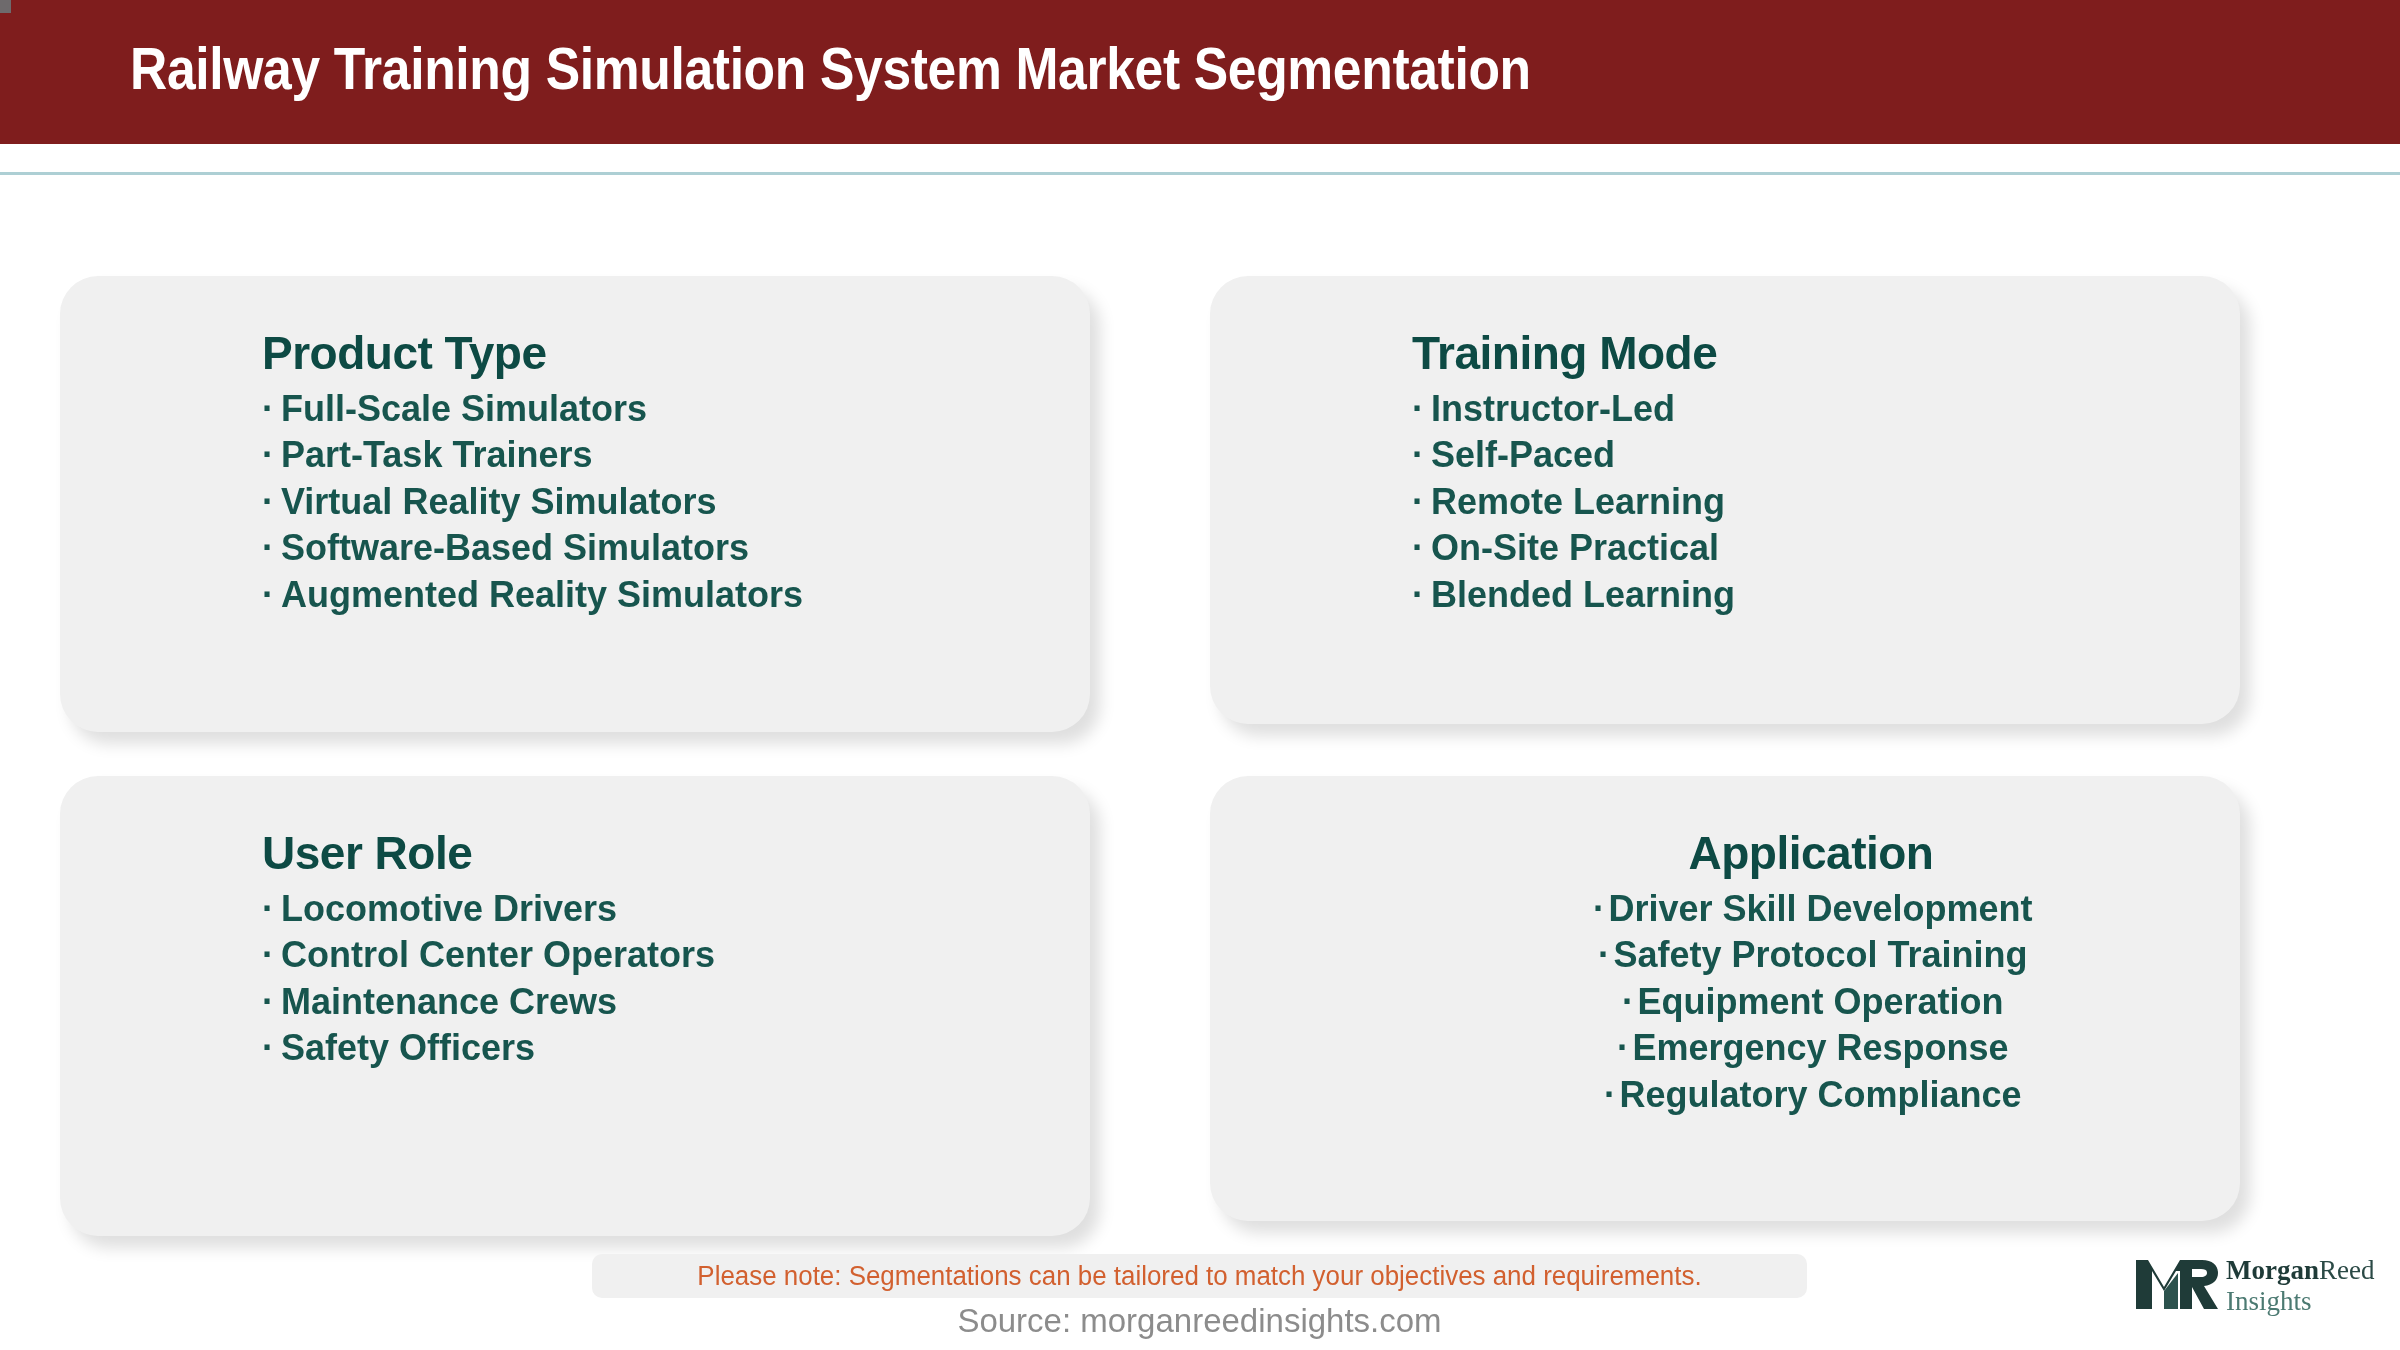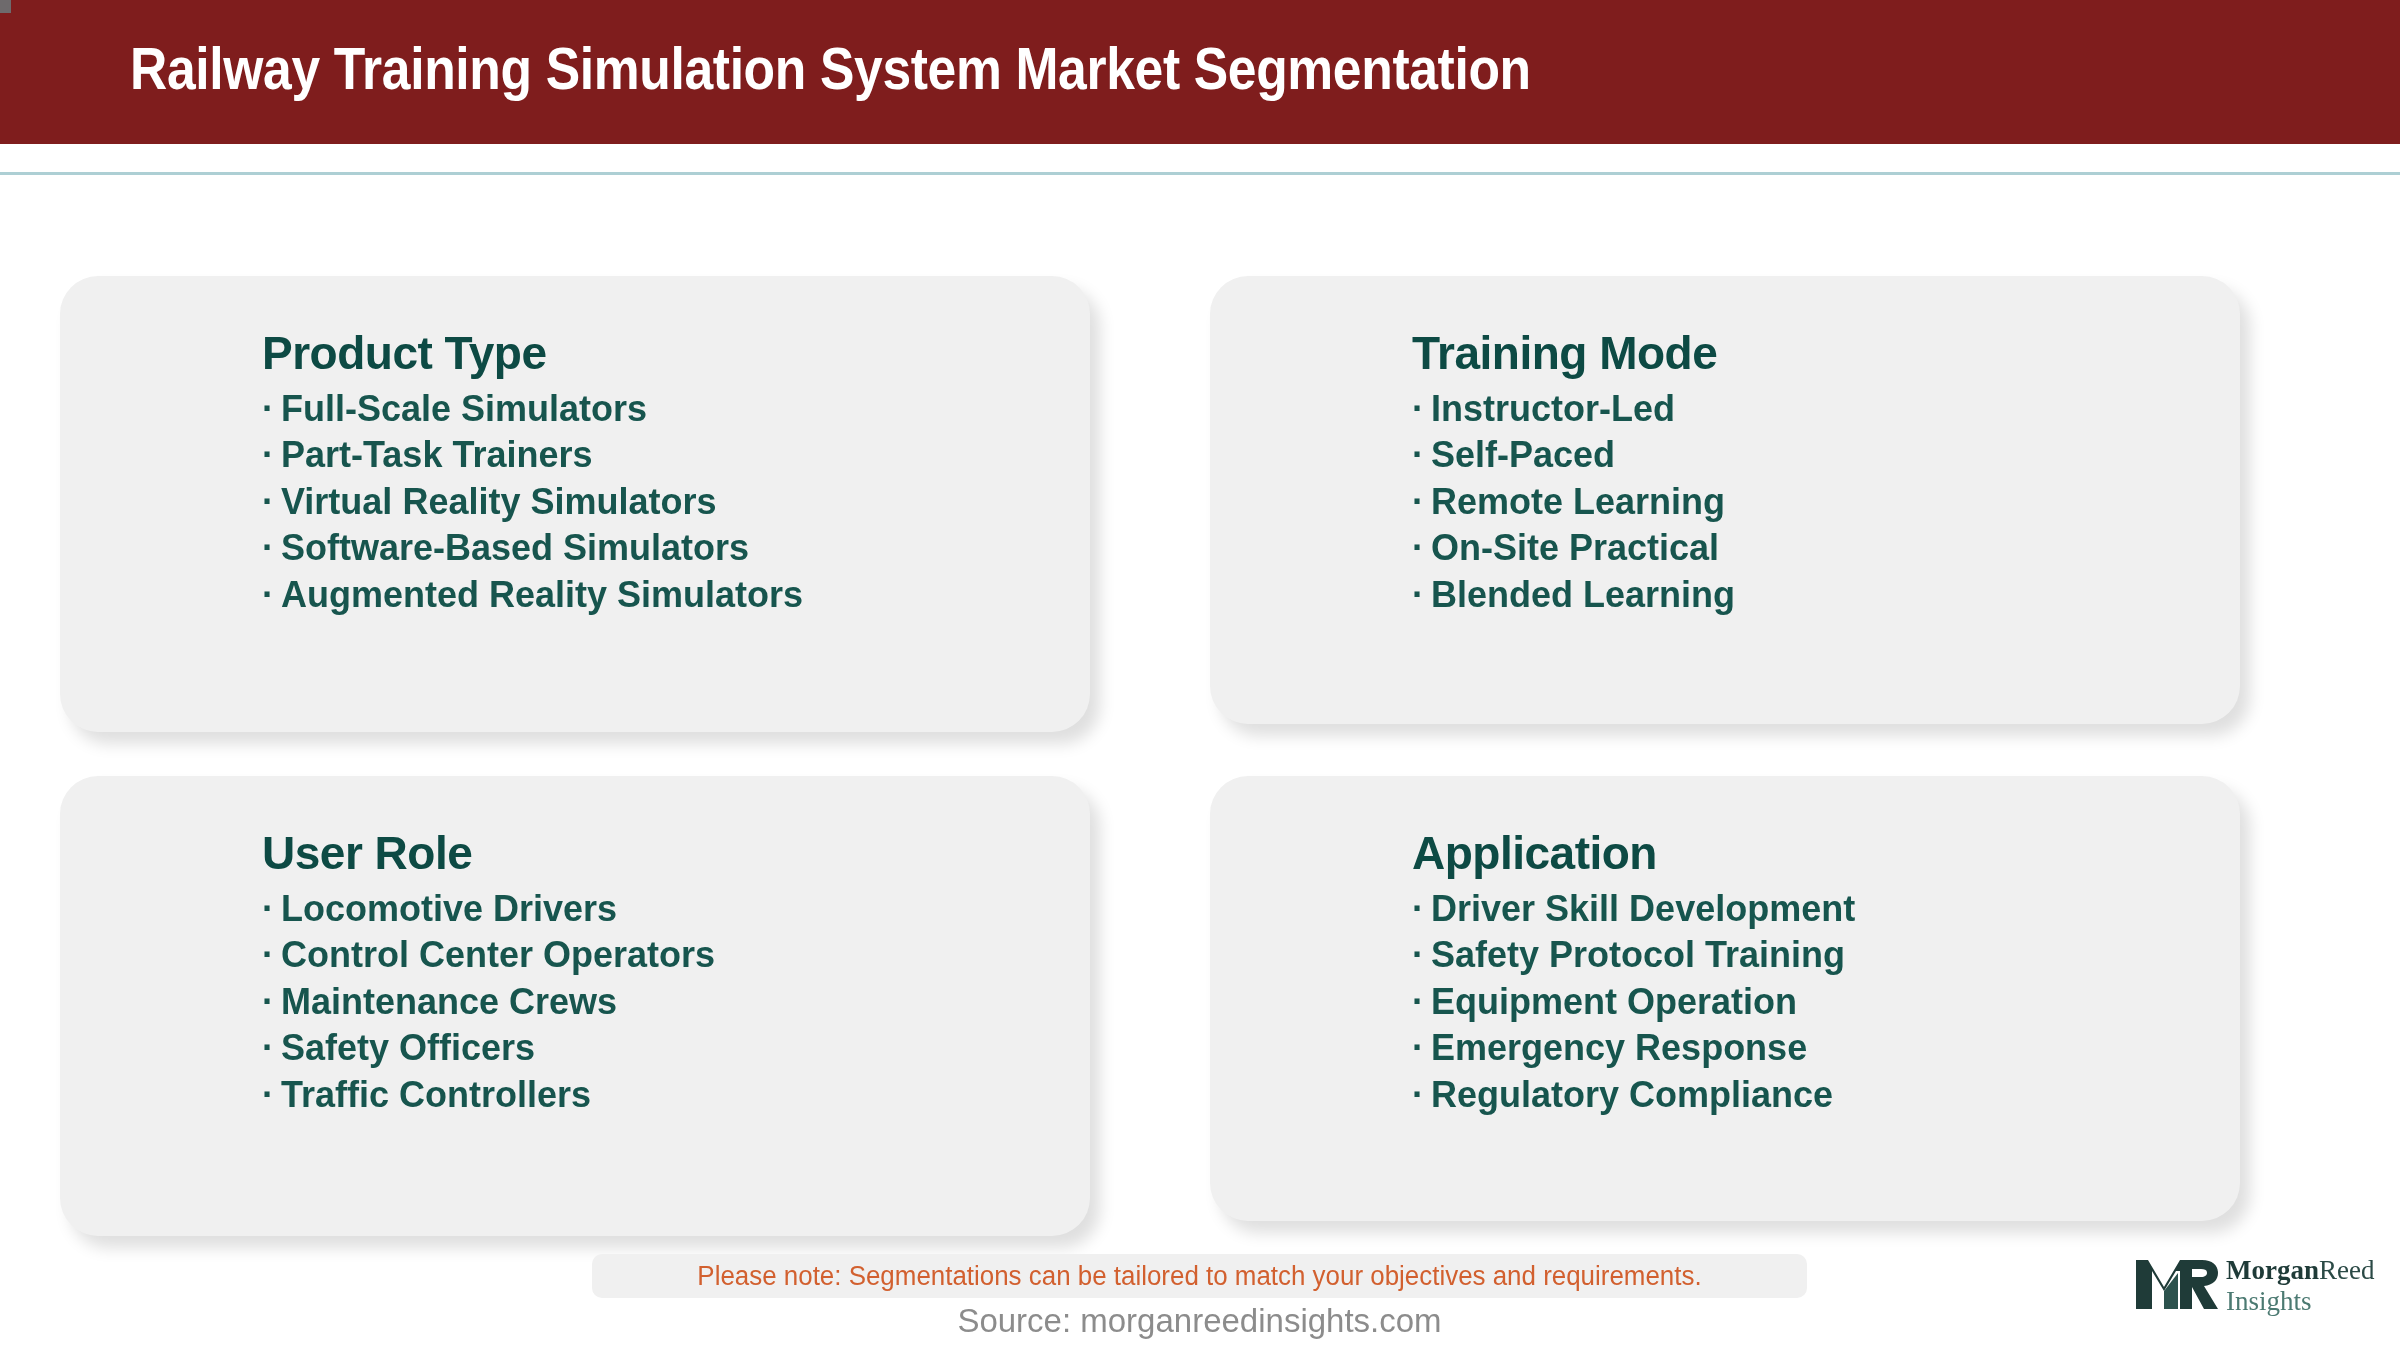--- a/index.html
+++ b/index.html
@@ -61,21 +61,21 @@
     position: absolute;
     background: #f0f0f0;
     border-radius: 38px;
     box-shadow: 10px 12px 16px rgba(0,0,0,0.13);
     box-sizing: border-box;
     margin-top: 28px;
   }
   .card.c1 { left: 60px;   top: 248px; width: 1030px; height: 456px; }
   .card.c2 { left: 1210px; top: 248px; width: 1030px; height: 448px; }
   .card.c3 { left: 60px;   top: 748px; width: 1030px; height: 460px; }
-  .card.c4 { left: 1210px; top: 748px; width: 1030px; height: 445px; }
+  .card.c4 { left: 1210px; top: 748px; width: 1030px; height: 445px; text-align: center; }
 
   .card-inner {
     position: absolute;
     left: 202px;
     top: 52px;
     right: 30px;
   }
   .card-title {
     font-size: 46px;
     font-weight: bold;
@@ -212,21 +212,20 @@
 </div>
 
 <div class="card c3">
   <div class="card-inner">
     <div class="card-title">User Role</div>
     <ul class="card-list">
       <li><span class="bullet">·</span><span>Locomotive Drivers</span></li>
       <li><span class="bullet">·</span><span>Control Center Operators</span></li>
       <li><span class="bullet">·</span><span>Maintenance Crews</span></li>
       <li><span class="bullet">·</span><span>Safety Officers</span></li>
-      <li><span class="bullet">·</span><span>Traffic Controllers</span></li>
     </ul>
   </div>
 </div>
 
 <div class="card c4">
   <div class="card-inner">
     <div class="card-title">Application</div>
     <ul class="card-list">
       <li><span class="bullet">·</span><span>Driver Skill Development</span></li>
       <li><span class="bullet">·</span><span>Safety Protocol Training</span></li>

